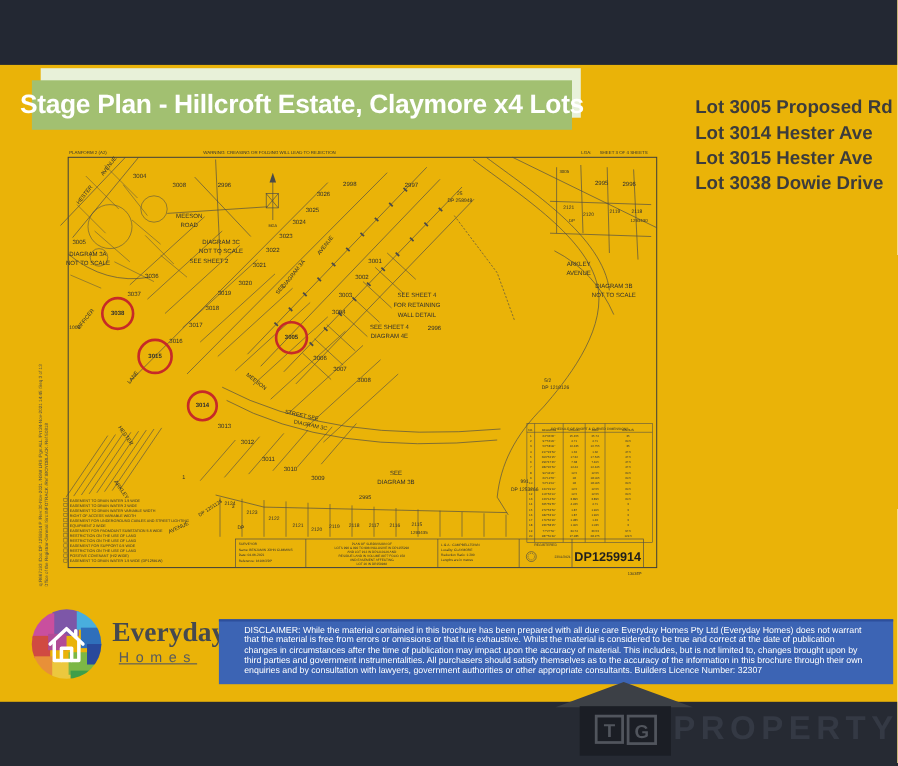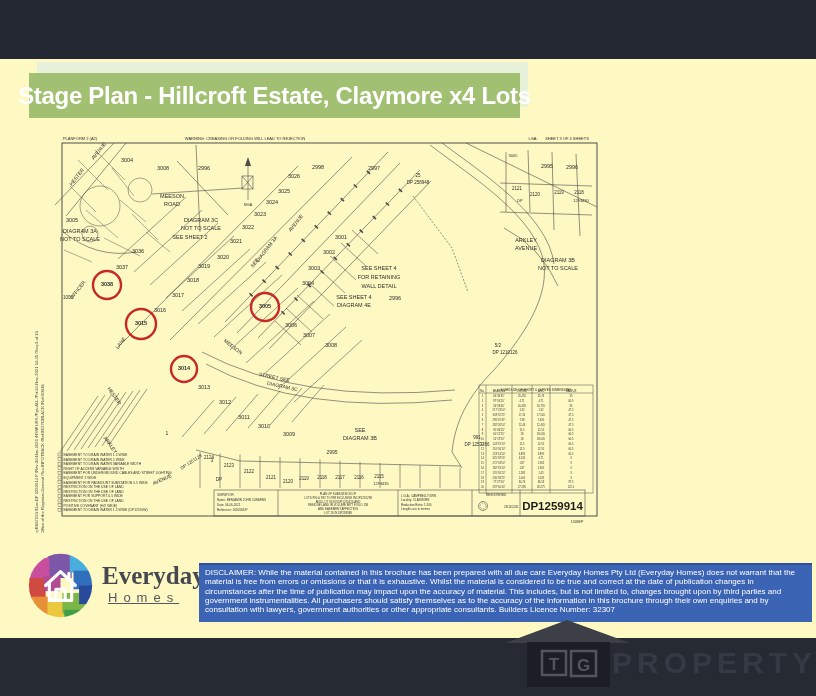--- a/index.html
+++ b/index.html
@@ -1,51 +1,57 @@
 <!DOCTYPE html>
 <html><head>
 <meta charset="utf-8">
 <style>
   html,body{margin:0;padding:0;background:#ffffff;}
-  .page{position:relative;width:816px;height:696px;background:#fef9c3;overflow:hidden;
+  .page{position:relative;width:816px;height:696px;background:#eab308;overflow:hidden;
         font-family:"Liberation Sans",sans-serif;}
   .top-bar{position:absolute;left:0;top:0;width:816px;height:59px;background:#232833;}
   .banner-backdrop{position:absolute;left:37px;top:62px;width:491px;height:45px;background:#e8f1d9;}
   .banner{position:absolute;left:29px;top:73px;width:491px;height:45px;background:#a2c071;
           color:#ffffff;font-size:24px;font-weight:700;letter-spacing:-0.3px;
           display:flex;align-items:center;justify-content:center;white-space:nowrap;}
   .lot-list{position:absolute;left:632px;top:86px;margin:0;padding:0;list-style:none;}
   .lot-list li{font-size:17px;font-weight:600;color:#3c3c3c;line-height:23px;white-space:nowrap;}
   .plan{position:absolute;left:33px;top:131px;width:567px;height:402px;}
   .plan svg{display:block;width:567px;height:402px;}
   .eh-logo{position:absolute;left:27px;top:552px;width:67px;height:67px;}
   .eh-word{position:absolute;left:102px;top:562px;font-family:"Liberation Serif",serif;
            font-size:25px;font-weight:700;color:#45494f;}
   .eh-sub{position:absolute;left:108px;top:590px;font-size:13px;letter-spacing:6px;color:#55595f;text-decoration:underline;}
   .disclaimer{position:absolute;left:199px;top:563px;width:613px;height:59px;background:#3c64b4;
               border-top:2px solid #2d4f9c;box-sizing:border-box;color:#ffffff;
-              font-size:8px;line-height:9.3px;padding:3px 6px;text-align:left;}
+              font-size:8px;line-height:9.3px;padding:3px 23px;text-align:left;}
   .bottom-bar{position:absolute;left:0;top:638px;width:816px;height:58px;background:#262a33;}
   .tg-logo{position:absolute;left:495px;top:608px;width:140px;height:88px;}
   .tg-word{position:absolute;left:612px;top:646px;font-size:30px;font-weight:700;
            letter-spacing:5px;color:#343944;white-space:nowrap;}
   text{font-family:"Liberation Sans",sans-serif;}
 </style>
 </head>
 <body>
 
 <div class="page">
 
   <div class="top-bar"></div>
 
   <div class="banner-backdrop"></div>
   <div class="banner">
     <span>Stage Plan - Hillcroft Estate, Claymore x4 Lots</span>
   </div>
 
+  <ul class="lot-list" id="lot-list">
+      <li>Lot 3005 Proposed Rd</li>
+      <li>Lot 3014 Hester Ave</li>
+      <li>Lot 3015 Hester Ave</li>
+      <li>Lot 3038 Dowie Drive</li>
+    </ul>
 
   <div class="plan">
     <svg id="plan-svg" viewBox="33 131 567 402">
 
       <rect x="62" y="143" width="535" height="373" fill="none" stroke="#3d3d3d" stroke-width="0.9"></rect>
 
       <g stroke="#4a4a4a" stroke-width="0.6" fill="none">
         <path d="M55,205 L114,143"></path>
         <path d="M66,216 L126,143"></path>
         <path d="M62,231 Q96,259 136,252"></path>

